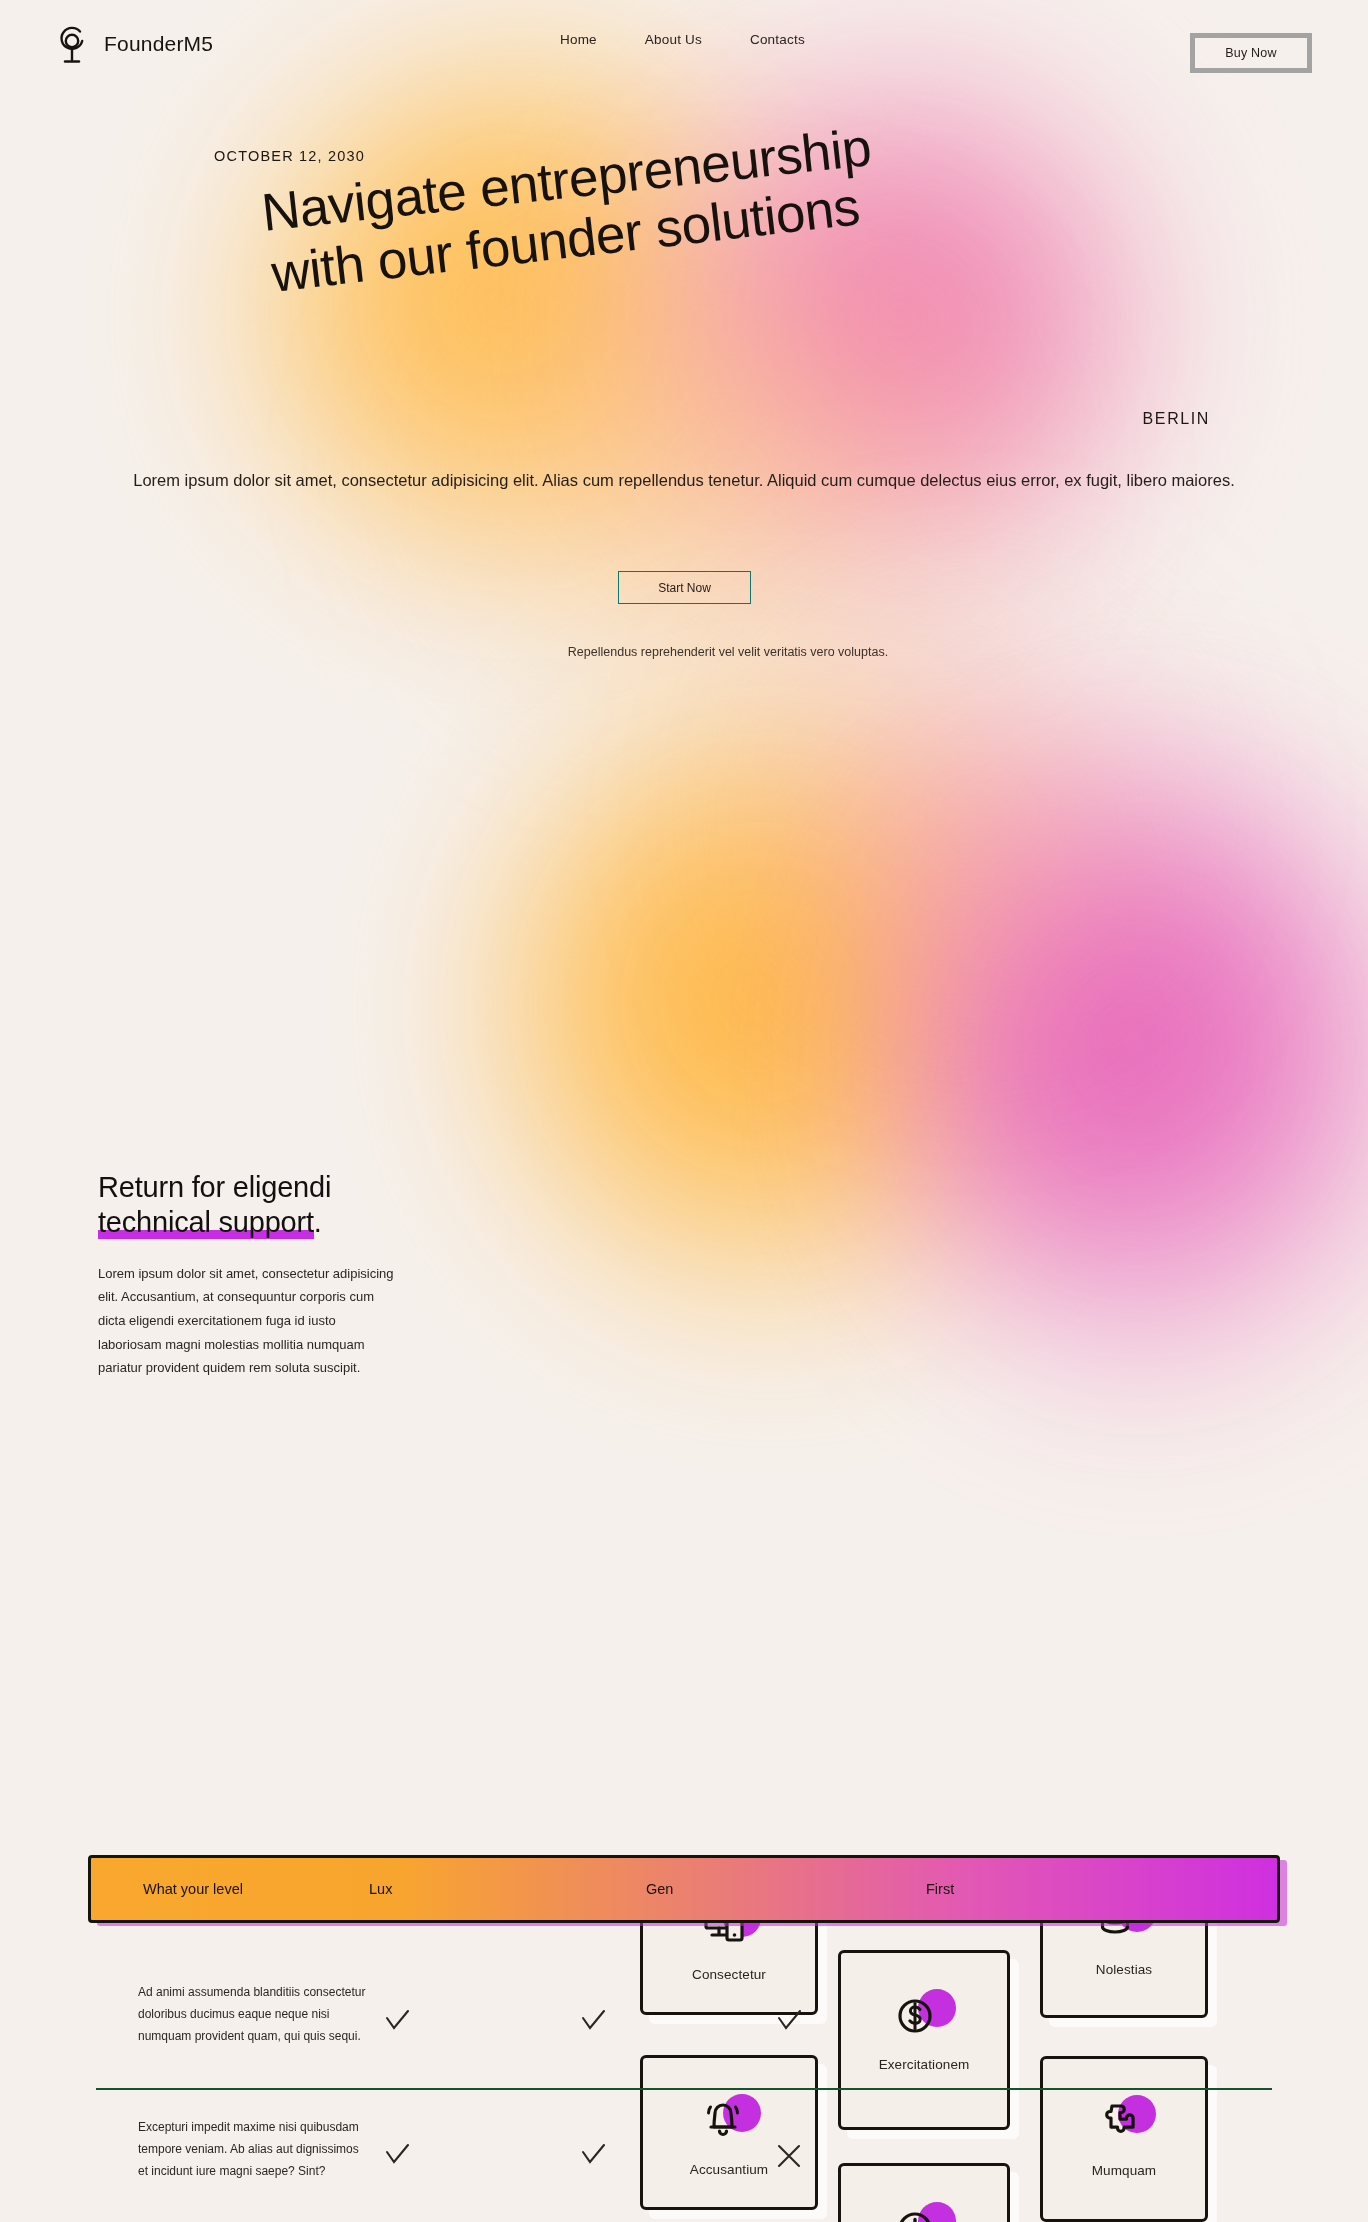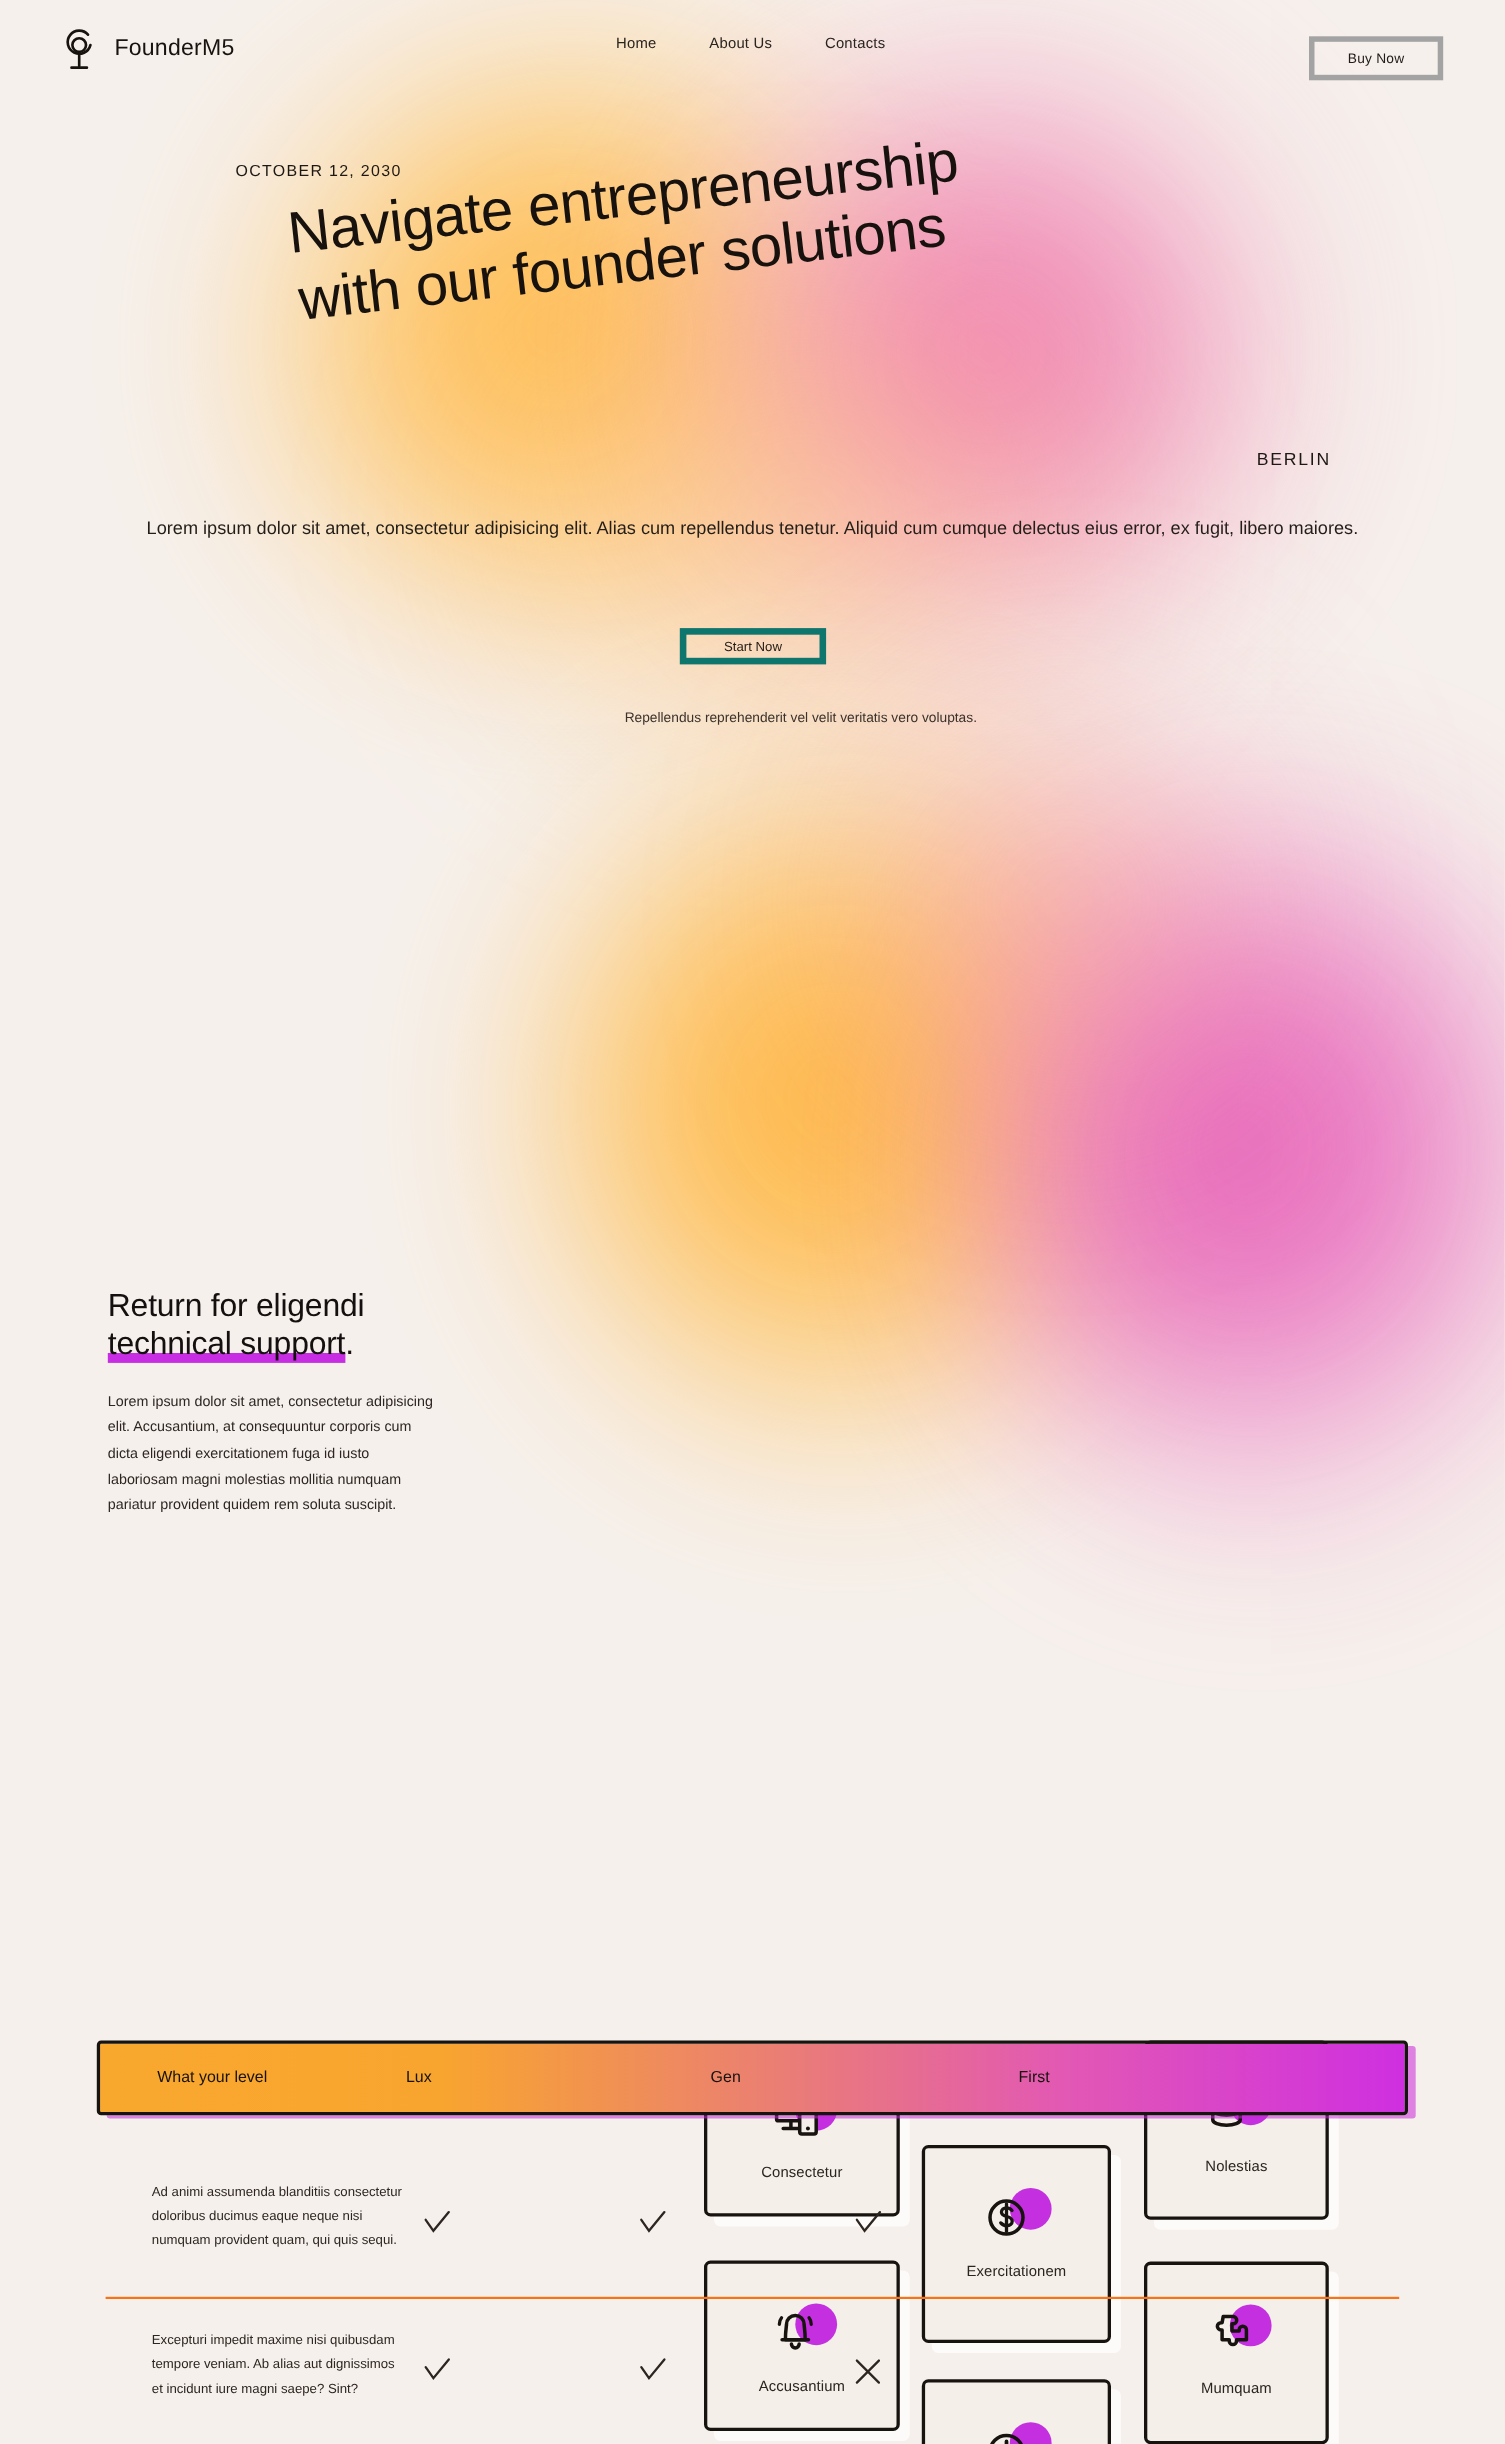--- a/index.html
+++ b/index.html
@@ -115,21 +115,21 @@
     font-size: 16px; letter-spacing: 1.6px; color: #1d1813;
   }
   #hero-sub {
     position: absolute; left: 110px; top: 466px;
     width: 1148px; text-align: center;
     font-size: 16.5px; line-height: 1.72; color: #241e19;
   }
   #start-now {
     position: absolute; left: 618px; top: 571px;
     width: 133px; height: 33px;
-    border: 6px solid #0f766e; background: transparent;
+    border: 1px solid #0f766e; background: transparent;
     font-size: 12px; color: #231c15;
     font-family: "Liberation Sans", sans-serif; cursor: pointer;
   }
   #hero-note {
     position: absolute; left: 0; top: 645px; width: 1368px;
     text-align: center; font-size: 12.5px; color: #3b322b; margin-left: 44px;
   }
 
   
   #features { position: absolute; left: 0; top: 860px; width: 1368px; height: 830px; z-index: 10; }
@@ -211,21 +211,21 @@
   #ph-2 { position: absolute; left: 555px; }
   #ph-3 { position: absolute; left: 835px; }
 
   .price-row {
     position: relative;
     margin: 0 96px;
     height: 133px;
     display: flex; align-items: center;
   }
   #price-row-0 { margin-top: 32px; }
-  .price-row + .price-row { border-top: 2px solid #f97316; }
+  .price-row + .price-row { border-top: 2px solid #14532d; }
   .row-desc {
     position: absolute; left: 42px; top: 26px;
     width: 230px;
     font-size: 12px; line-height: 1.84; color: #2d2620;
   }
   .mark { position: absolute; top: 50%; transform: translateY(-50%); }
   .mark-0 { left: 288px; }
   .mark-1 { left: 484px; }
   .mark-2 { left: 680px; }
 </style>

